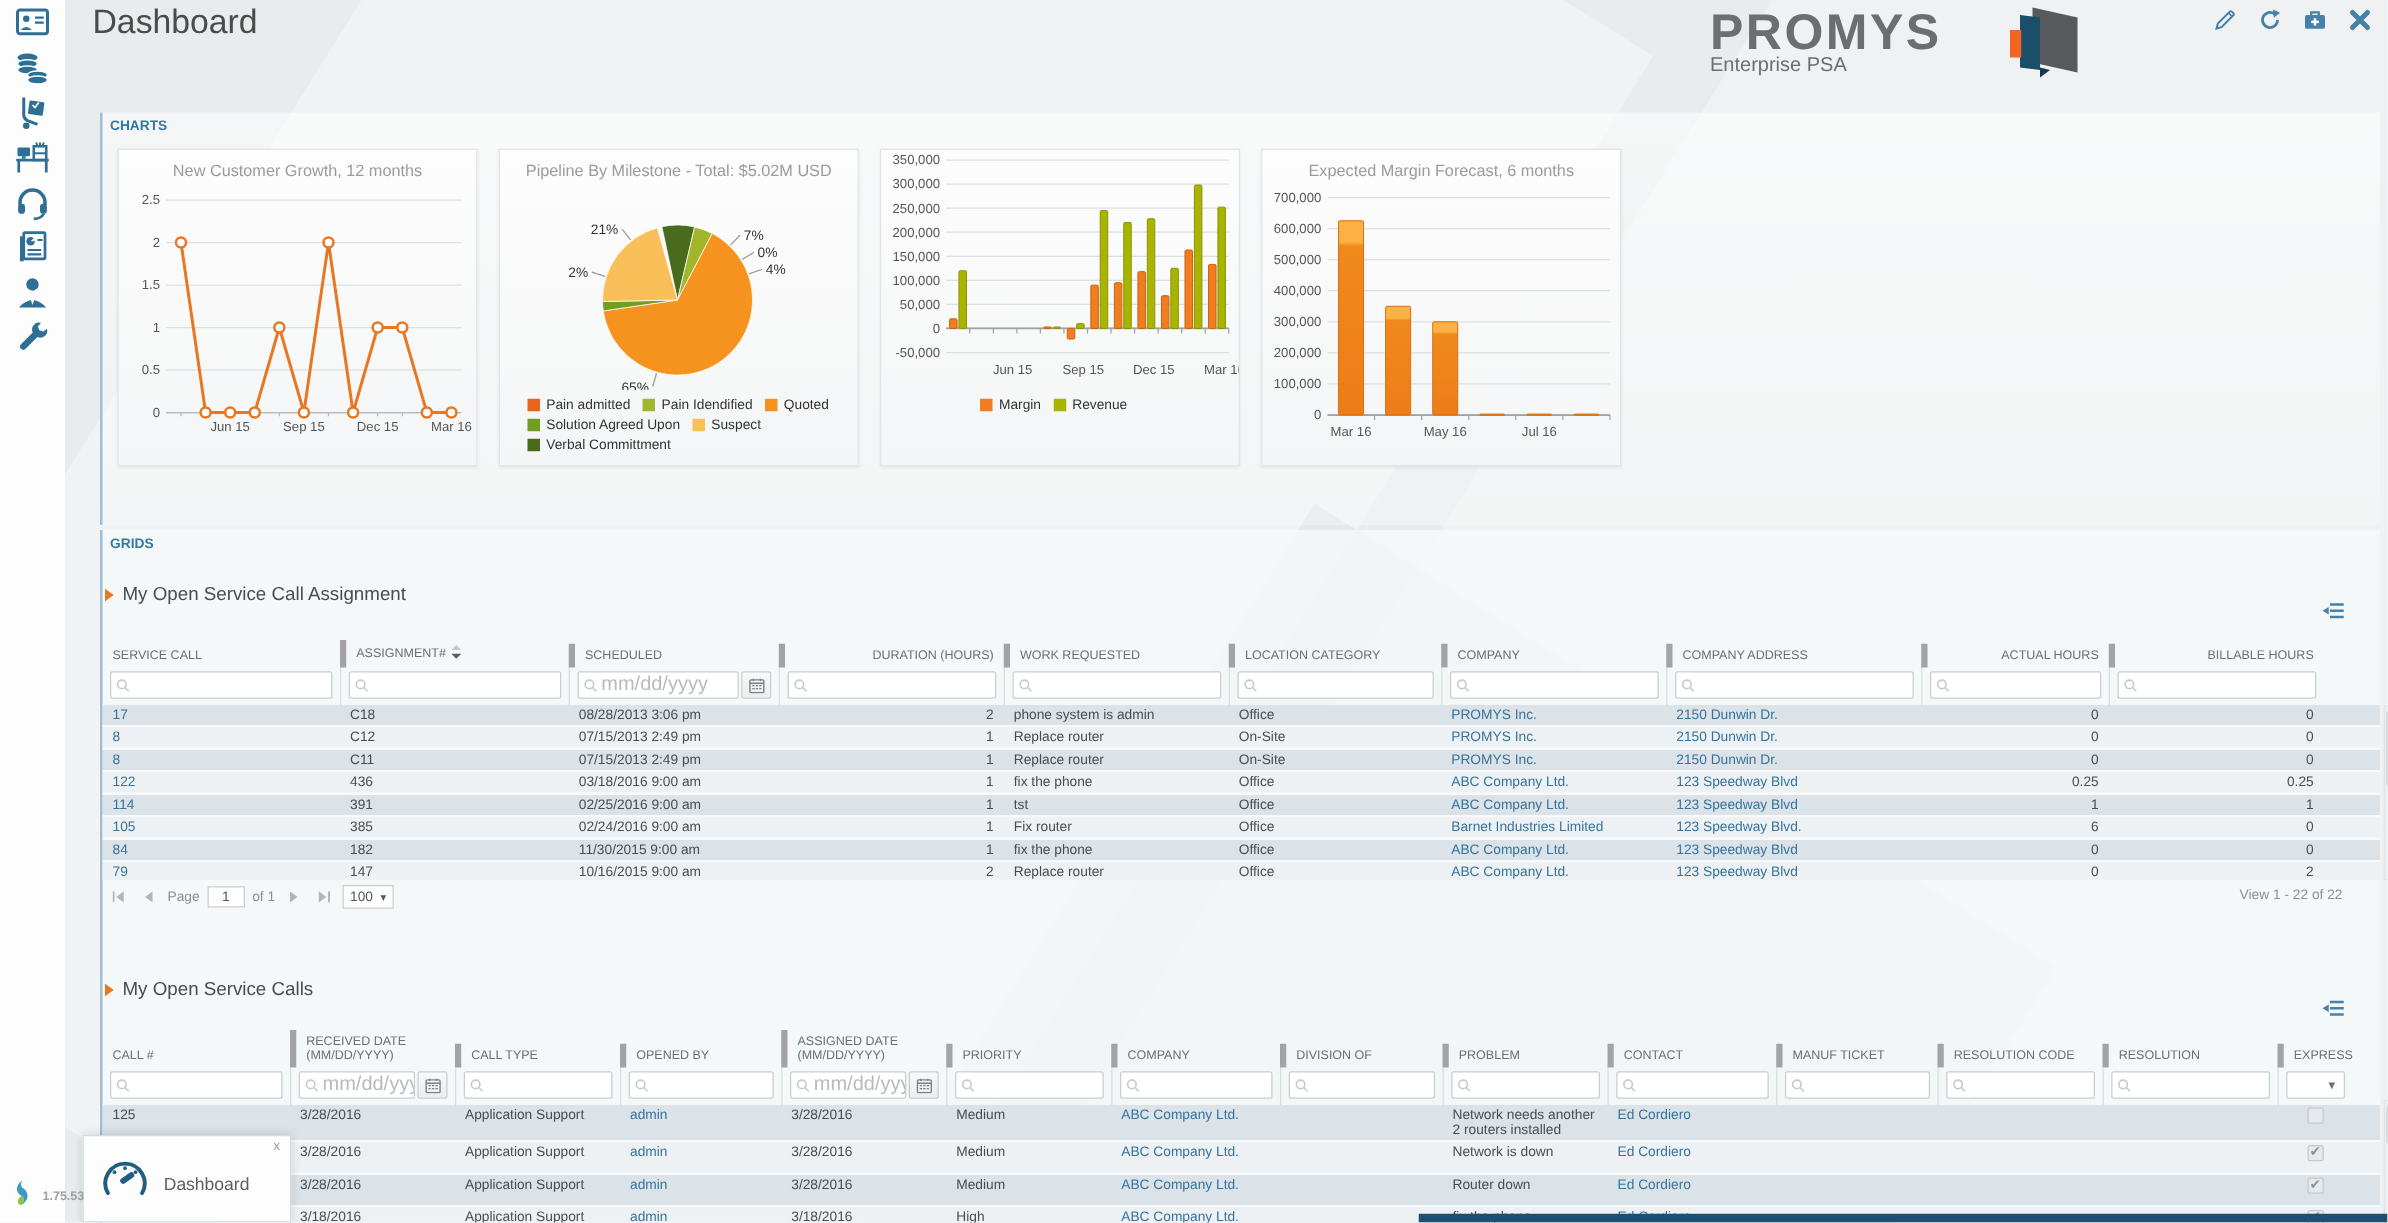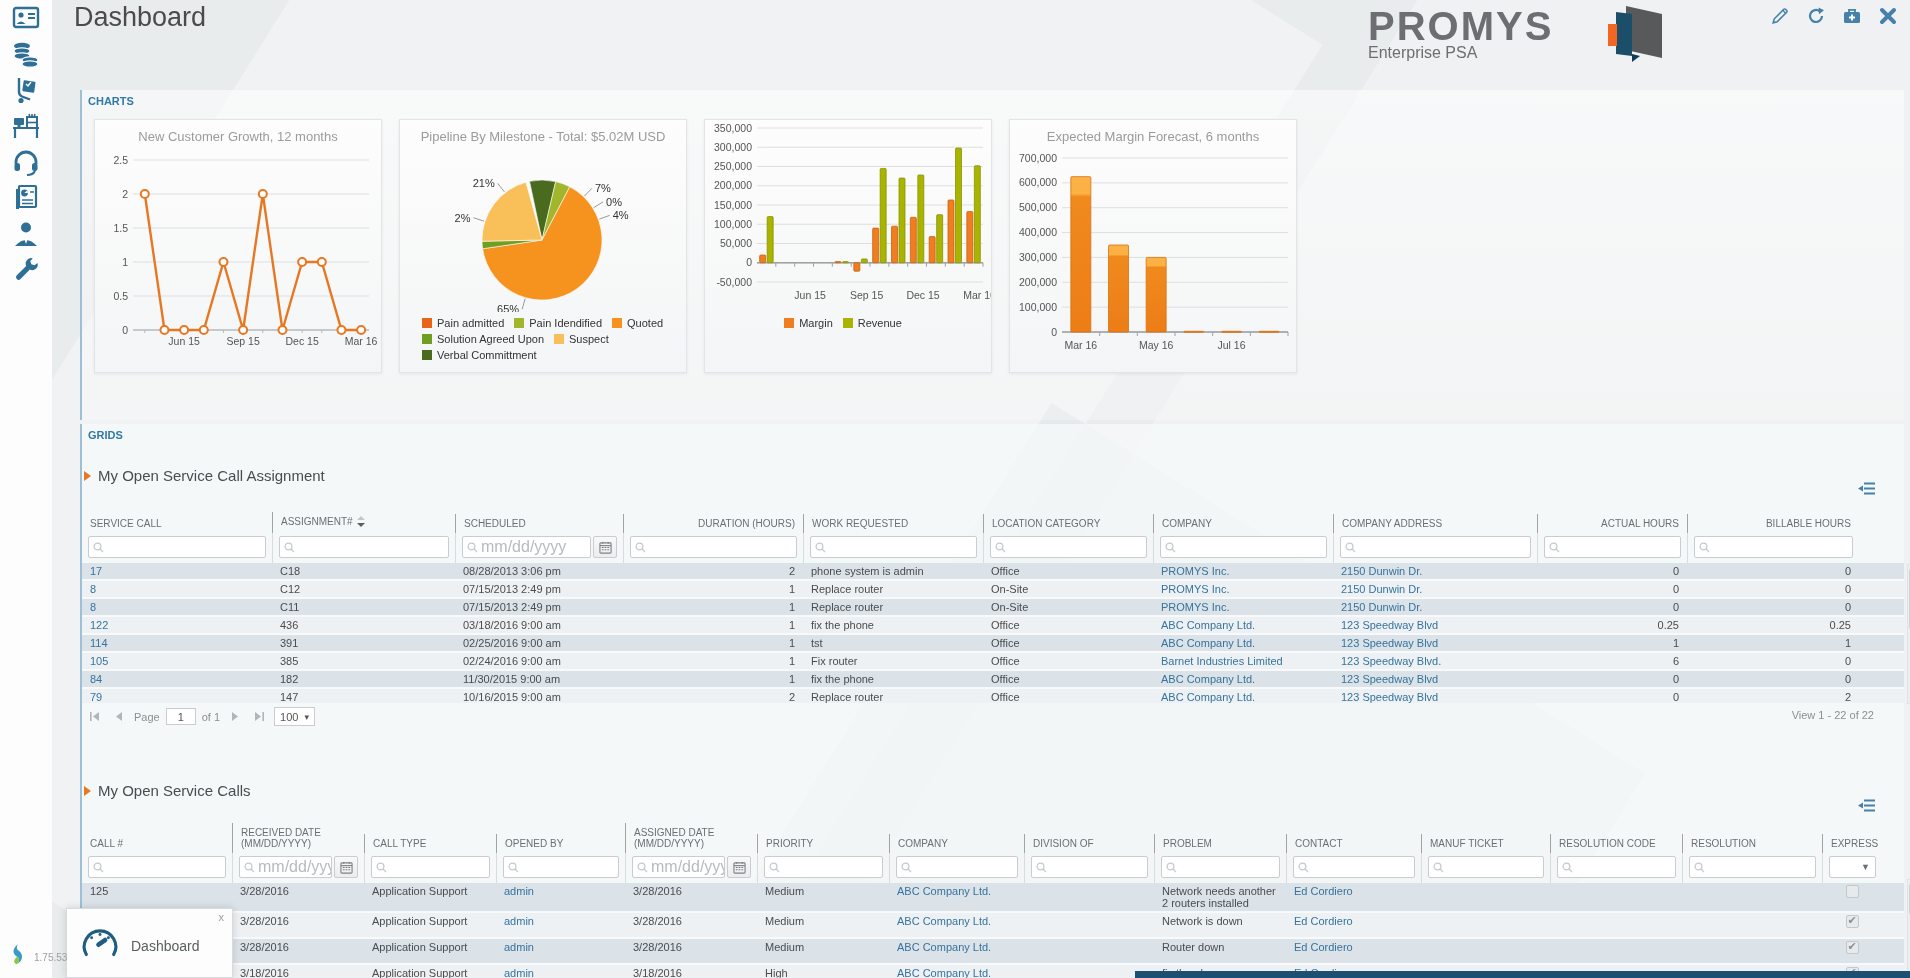--- a/index.html
+++ b/index.html
@@ -47,21 +47,21 @@
   .legend-item { display:flex; align-items:center; margin-right:10px; margin-bottom:2px; }
   .legend-swatch { width:10px; height:10px; margin-right:5px; flex:0 0 auto; }
 
   
   .grid-heading { display:flex; align-items:center; font-size:15px; color:#4a4d4f; cursor:pointer; }
   .tri { width:0; height:0; border-left:7px solid #e87722; border-top:5px solid transparent; border-bottom:5px solid transparent; margin:0 7px 0 2px; }
   .grid-menu-btn { position:absolute; right:28px; width:18px; height:16px; cursor:pointer; }
   .gtable { margin-left:0; position:relative; }
   .g-head, .g-filter, .g-row { display:flex; }
   .g-head { align-items:flex-end; }
-  .hcell { font-size:10px; color:#6b6f73; padding:4px 8px 4px 8px; border-left:1px solid #a3a3a3; position:relative; }
+  .hcell { font-size:10px; color:#6b6f73; padding:4px 8px 4px 8px; border-left:5px solid #a3a3a3; position:relative; }
   .hcell:first-child { border-left:none; }
   .hcell .sort { display:inline-block; margin-left:4px; vertical-align:middle; }
   .fcell { padding:3px 6px 5px 6px; border-left:1px solid #d9dcdf; display:flex; gap:2px; align-items:center; }
   .fcell:first-child { border-left:none; }
   .filter-box { position:relative; flex:1; height:22px; background:#fff; border:1px solid #c9cdd0; border-radius:2px; display:flex; align-items:center; }
   .filter-box svg { position:absolute; left:4px; top:5px; }
   .filter-box input { border:none; outline:none; width:100%; height:100%; padding-left:18px; font-size:16px; color:#555; background:transparent; font-family:"Liberation Sans",sans-serif; }
   .filter-box input::placeholder { color:#b7bbbe; }
   .cal-btn { width:24px; height:22px; background:linear-gradient(#f8f9f9,#ebedee); border:1px solid #c9cdd0; border-radius:2px; display:flex; align-items:center; justify-content:center; cursor:pointer; flex:0 0 auto; }
   .sel-box { height:22px; flex:1; background:#fff; border:1px solid #c9cdd0; border-radius:2px; display:flex; align-items:center; justify-content:flex-end; padding-right:5px; font-size:9px; color:#6b6f73; cursor:pointer; }
@@ -87,21 +87,21 @@
   .vthumb { position:absolute; left:1px; width:9px; background:#cdd1d4; border-radius:5px; }
   .bottom-bar { position:absolute; left:1135px; right:0; bottom:0; height:7px; background:#1d4f72; }
 
   
   .popup { position:absolute; left:66px; top:908px; width:167px; height:70px; background:#fdfdfd; border:1px solid #d8dbdd;
            box-shadow:0 0 8px rgba(0,0,0,0.15); z-index:20; }
   .popup-close { position:absolute; right:8px; top:2px; font-size:11px; color:#9aa0a4; cursor:pointer; }
   .popup-body { display:flex; align-items:center; gap:10px; padding:14px 0 0 12px; }
   .popup-label { font-size:14px; color:#5a5e61; }
   .version { position:absolute; left:8px; top:942px; display:flex; align-items:center; gap:6px; z-index:20; }
-  .version-text { font-size:10px; color:#9aa0a4; }
+  .version-text { font-size:10px; color:#9aa0a4;font-weight:bold; }
 
   svg text { font-family:"Liberation Sans",sans-serif; }
 </style>
 </head>
 <body>
 
 <div class="deco deco1"></div>
 <div class="deco deco2"></div>
 <div class="deco deco3"></div>
 

